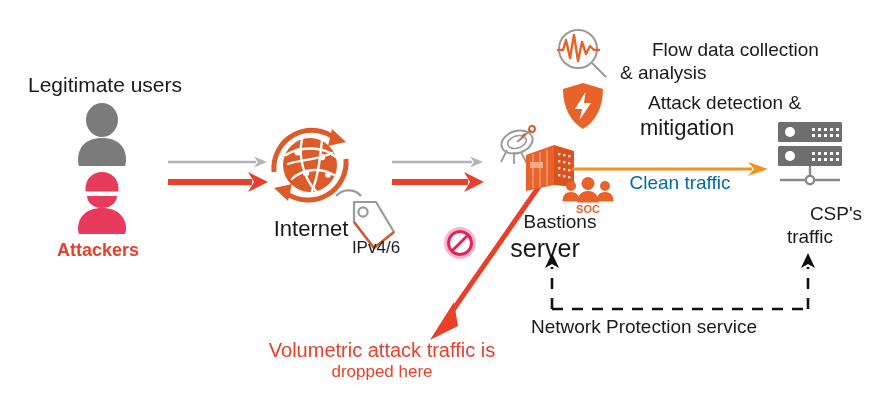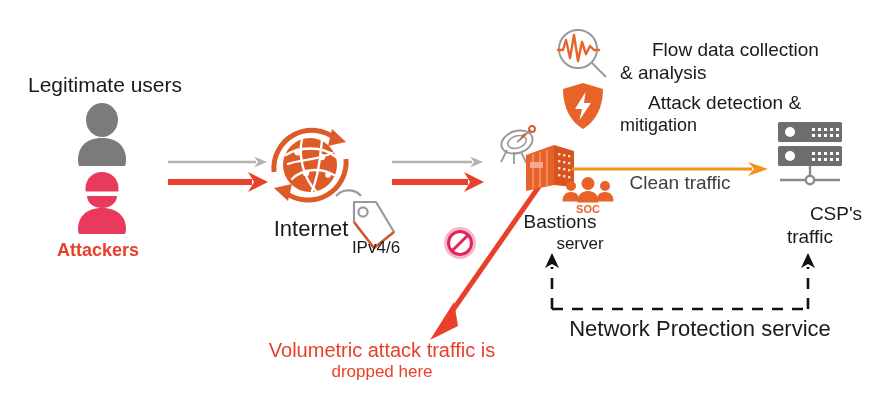--- a/index.html
+++ b/index.html
@@ -5,21 +5,21 @@
   html,body{margin:0;padding:0;background:#ffffff;}
   body{width:884px;height:414px;position:relative;overflow:hidden;
        font-family:"Liberation Sans", sans-serif;color:#111;}
   .stage{position:absolute;inset:0;width:884px;height:414px;}
   .abs{position:absolute;}
   .txt{position:absolute;white-space:pre;line-height:1.18;}
   .center{text-align:left;transform:translateX(-50%);}
   svg{display:block;overflow:visible;}
   .lbl-dark{color:#1a1a1a;}
   .lbl-red{color:#E8402A;}
-  .lbl-orange{color:#404040;}
+  .lbl-orange{color:#0369a1;}
 </style>
 </head>
 <body>
 
 <div class="stage">
 
   <div class="txt center lbl-dark" style="left:105px;top:73px;font-size:21px;">Legitimate users</div>
 
   <div class="abs" style="left:62px;top:104px;">
     <svg width="80" height="62" viewBox="0 0 80 62">
@@ -175,21 +175,21 @@
         <path d="M43 15c-6 0-8.5 4-8.5 9.5h17C51.5 19 49 15 43 15z"></path>
         <circle cx="26" cy="6.5" r="6.5"></circle>
         <path d="M26 14c-7.5 0-10.5 5-10.5 11.5h21C36.5 19 33.5 14 26 14z"></path>
       </g>
     </svg>
   </div>
 
   <div class="txt center" style="left:588px;top:203px;font-size:11px;font-weight:bold;color:#E8632A;">SOC</div>
 
   <div class="txt center lbl-dark" style="left:560px;top:211px;font-size:19px;">Bastions</div>
-  <div class="txt center lbl-dark" style="left:580px;top:234px;font-size:17px;">server</div>
+  <div class="txt center lbl-dark" style="left:545px;top:234px;font-size:25px;">server</div>
 
   <div class="abs" style="left:572px;top:161px;">
     <svg width="196" height="16" viewBox="0 0 196 16">
       <line x1="0" y1="8" x2="180" y2="8" stroke="#F0941E" stroke-width="3"></line>
       <path d="M176 1 L196 8 L176 15 L182 8 Z" fill="#F0941E"></path>
     </svg>
   </div>
 
   <div class="txt center lbl-orange" style="left:680px;top:172px;font-size:19px;">Clean traffic</div>
 
@@ -205,21 +205,21 @@
   <div class="txt lbl-dark" style="left:620px;top:62px;font-size:19px;">&amp; analysis</div>
 
   <div class="abs" style="left:562px;top:82px;">
     <svg width="42" height="48" viewBox="0 0 42 48">
       <path d="M21 1 L41 7 C41 26, 33 40, 21 47 C9 40, 1 26, 1 7 Z" fill="#E8632A"></path>
       <path d="M23.5 10 L13 27 L20 27 L17.5 38 L29 21 L22 21 Z" fill="#ffffff"></path>
     </svg>
   </div>
 
   <div class="txt lbl-dark" style="left:620px;top:92px;font-size:19px;margin-left:28px;">Attack detection &amp;</div>
-  <div class="txt lbl-dark" style="left:620px;top:115px;font-size:18px;">mitigation</div>
+  <div class="txt lbl-dark" style="left:640px;top:115px;font-size:22px;">mitigation</div>
 
   <div class="abs" style="left:774px;top:120px;">
     <svg width="72" height="68" viewBox="0 0 72 68">
       <rect x="4" y="2" width="64" height="20" rx="1.5" fill="#6E6E6E"></rect>
       <rect x="4" y="26" width="64" height="20" rx="1.5" fill="#6E6E6E"></rect>
       <circle cx="16" cy="12" r="5" fill="#ffffff"></circle>
       <circle cx="16" cy="36" r="5" fill="#ffffff"></circle>
       <g fill="#ffffff">
         <rect x="38" y="8" width="3" height="3"></rect>
           <rect x="44" y="8" width="3" height="3"></rect>
@@ -254,15 +254,15 @@
   <div class="abs" style="left:540px;top:251px;">
     <svg width="280" height="64" viewBox="0 0 280 64">
       <path d="M12 58 L268 58" stroke="#111" stroke-width="2.6" fill="none" stroke-dasharray="11 9"></path>
       <path d="M12 58 L12 16" stroke="#111" stroke-width="2.6" fill="none" stroke-dasharray="11 9"></path>
       <path d="M268 58 L268 16" stroke="#111" stroke-width="2.6" fill="none" stroke-dasharray="11 9"></path>
       <path d="M12 2 L5 17 L12 13 L19 17 Z" fill="#111"></path>
       <path d="M268 2 L261 17 L268 13 L275 17 Z" fill="#111"></path>
     </svg>
   </div>
 
-  <div class="txt center lbl-dark" style="left:700px;top:316px;font-size:22px;">Network Protection service</div>
+  <div class="txt center lbl-dark" style="left:644px;top:316px;font-size:19px;">Network Protection service</div>
 
 </div>
 
 </body></html>

